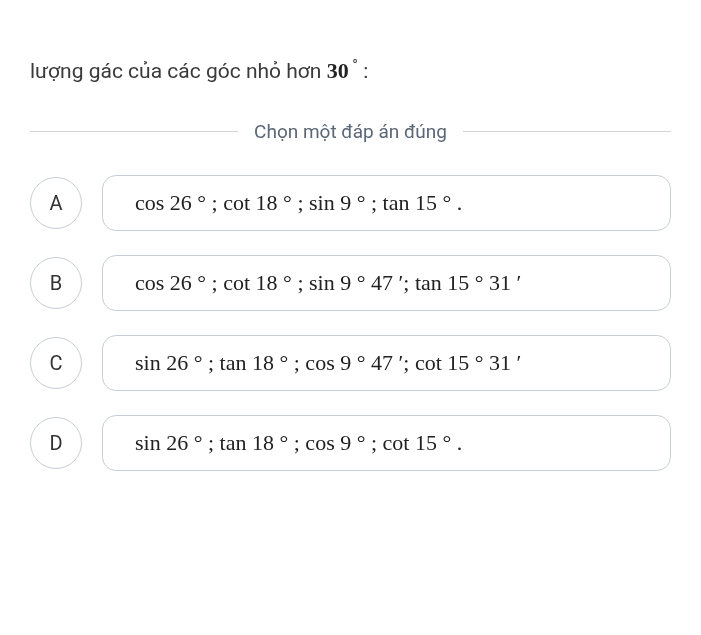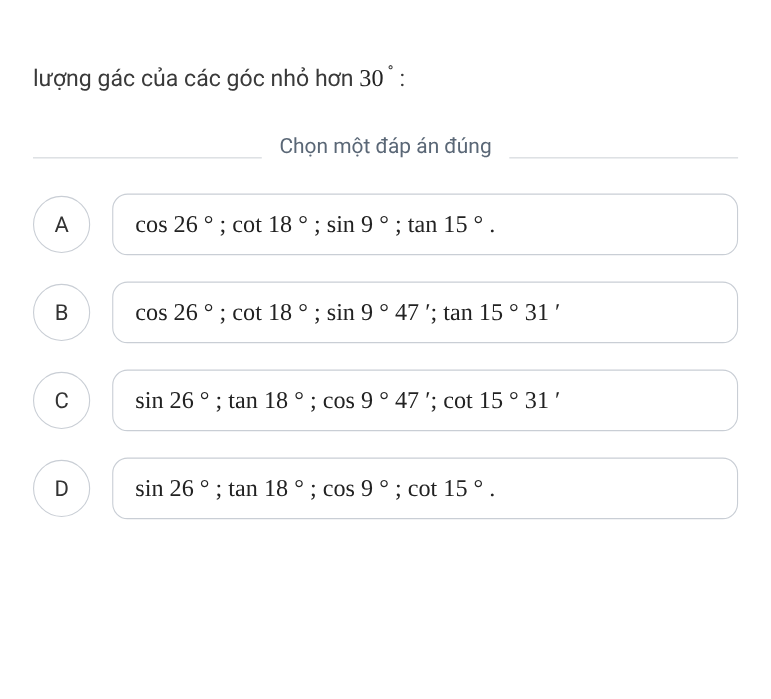--- a/index.html
+++ b/index.html
@@ -19,28 +19,29 @@
       font-size: 21px;
       line-height: 1.9;
       color: #3a3a3a;
       margin-bottom: 8px;
     }
     .math-line {
       font-family: 'Times New Roman', serif;
       font-size: 22px;
       color: #222;
       margin-top: 4px;
+      font-weight: bold;
     }
     .deg {
       font-size: 15px;
       vertical-align: super;
     }
     .divider-row {
       display: flex;
-      align-items: flex-end;
+      align-items: center;
       margin: 28px 0 32px;
     }
     .divider-line {
       flex: 1;
       height: 1px;
       background: #d0d4d9;
     }
     .divider-text {
       padding: 0 16px;
       color: #5a6776;
@@ -66,21 +67,21 @@
       align-items: center;
       justify-content: center;
       font-size: 20px;
       color: #333;
       background: #fff;
     }
     .option-content {
       flex: 1;
       border: 1.5px solid #c9ced5;
       border-radius: 14px;
-      padding: 14px 20px;
+      padding: 14px 32px;
       font-family: 'Times New Roman', serif;
       font-size: 22px;
       color: #222;
       background: #fff;
       white-space: nowrap;
       overflow: hidden;
     }
   </style>
 </head>
 <body>

